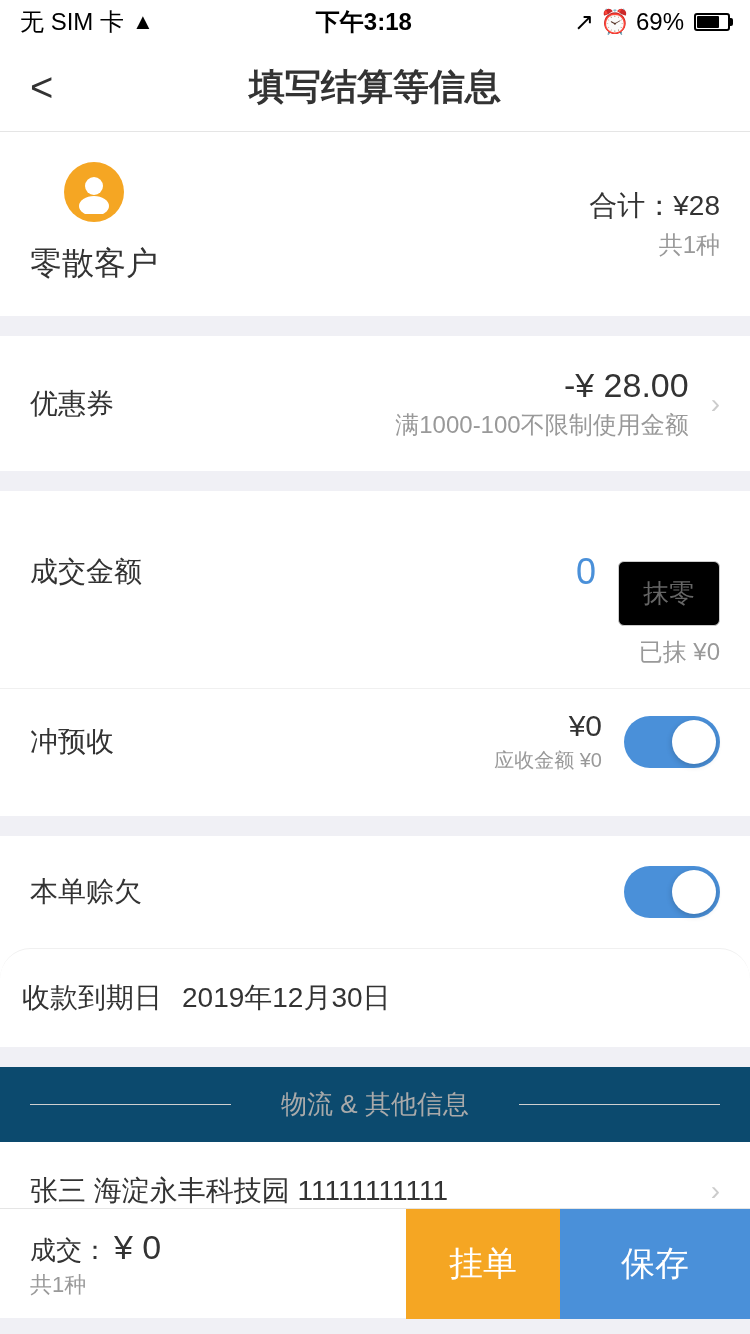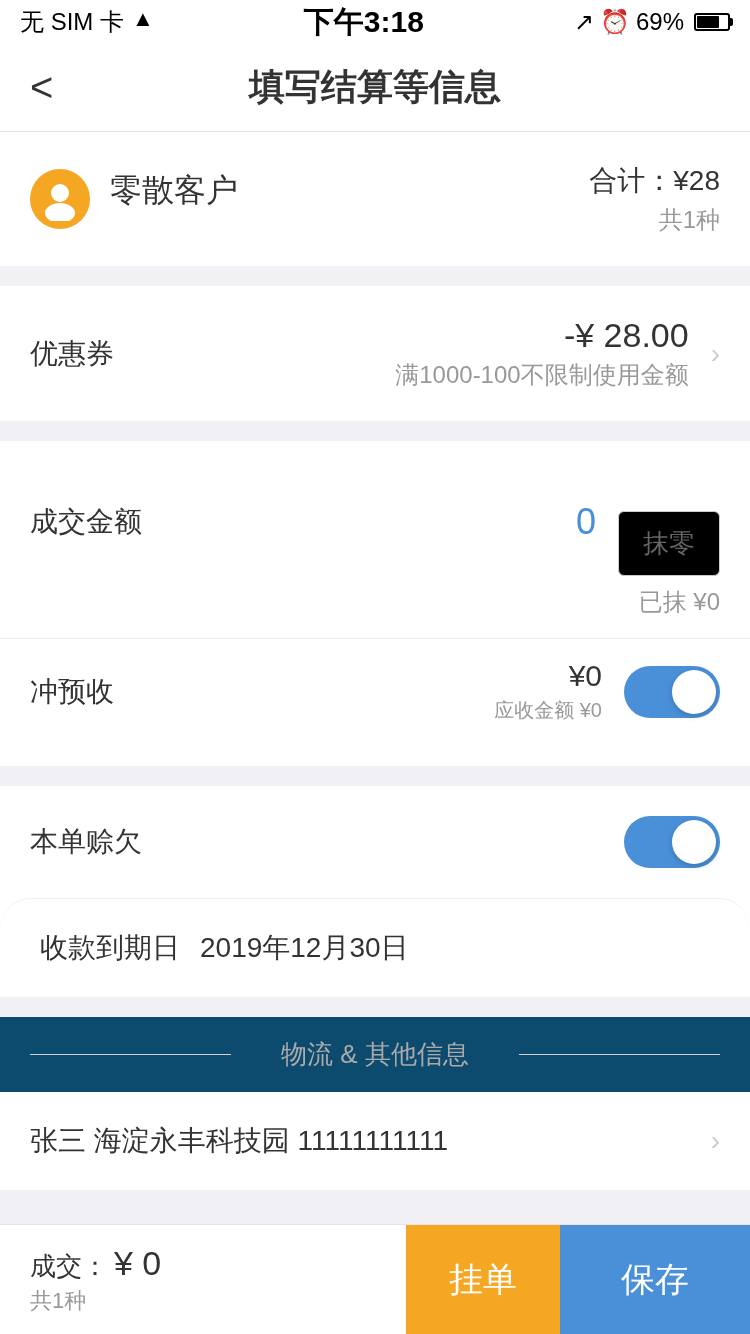--- a/index.html
+++ b/index.html
@@ -19,22 +19,22 @@
       width: 100%;
       height: 44px;
       background: #fff;
       display: flex;
       align-items: center;
       justify-content: space-between;
       padding: 0 20px;
       font-size: 24px;
       color: #000;
     }
-    .status-left { display: flex; gap: 8px; }
-    .status-center { font-size: 30px; font-weight: 600; }
+    .status-left { display: flex; align-items: center; gap: 8px; }
+    .status-center { font-size: 24px; font-weight: 600; }
     .status-right { display: flex; align-items: center; gap: 6px; font-size: 24px; }
     .wifi-icon { font-size: 22px; }
     .battery-icon {
       display: inline-block;
       width: 36px; height: 18px;
       border: 2px solid #000;
       border-radius: 3px;
       position: relative;
       margin-left: 4px;
     }
@@ -93,22 +93,23 @@
 
     
     .customer-row {
       display: flex;
       align-items: center;
       justify-content: space-between;
       padding: 30px 30px;
     }
     .customer-left {
       display: flex;
-      align-items: flex-start;
+      align-items: center;
       gap: 20px;
+      flex-direction: column;
     }
     .customer-avatar {
       width: 60px; height: 60px;
       border-radius: 50%;
       background: #f5a623;
       display: flex; align-items: center; justify-content: center;
       overflow: hidden;
     }
     .customer-avatar svg { width: 44px; height: 44px; }
     .customer-name { font-size: 32px; color: #333; }
@@ -197,21 +198,21 @@
       align-items: center;
       justify-content: space-between;
       padding: 30px 30px;
     }
     .debt-label { font-size: 28px; color: #333; }
 
     
     .duedate-row {
       display: flex;
       align-items: center;
-      padding: 30px 40px;
+      padding: 30px 22px;
       border-top: 1px solid #f0f0f0;
       border-radius: 31px;
     }
     .duedate-label { font-size: 28px; color: #333; margin-right: 20px; }
     .duedate-value { font-size: 28px; color: #333; }
     .logistics-header {
       background: #0c4a6e;
       text-align: center;
       padding: 20px 0;
       font-size: 26px;
@@ -234,21 +235,21 @@
       align-items: center;
       justify-content: space-between;
       padding: 30px 30px;
     }
     .address-label { font-size: 28px; color: #333; flex-shrink: 0; margin-right: 20px; }
     .address-value { font-size: 28px; color: #333; flex: 1; }
 
     
     .bottom-bar {
       position: fixed;
-      bottom: 0;
+      bottom: 16px;
       left: 0;
       width: 750px;
       height: 110px;
       background: #fff;
       display: flex;
       align-items: center;
       border-top: 1px solid #e5e5e5;
     }
     .bottom-info {
       flex: 1;

